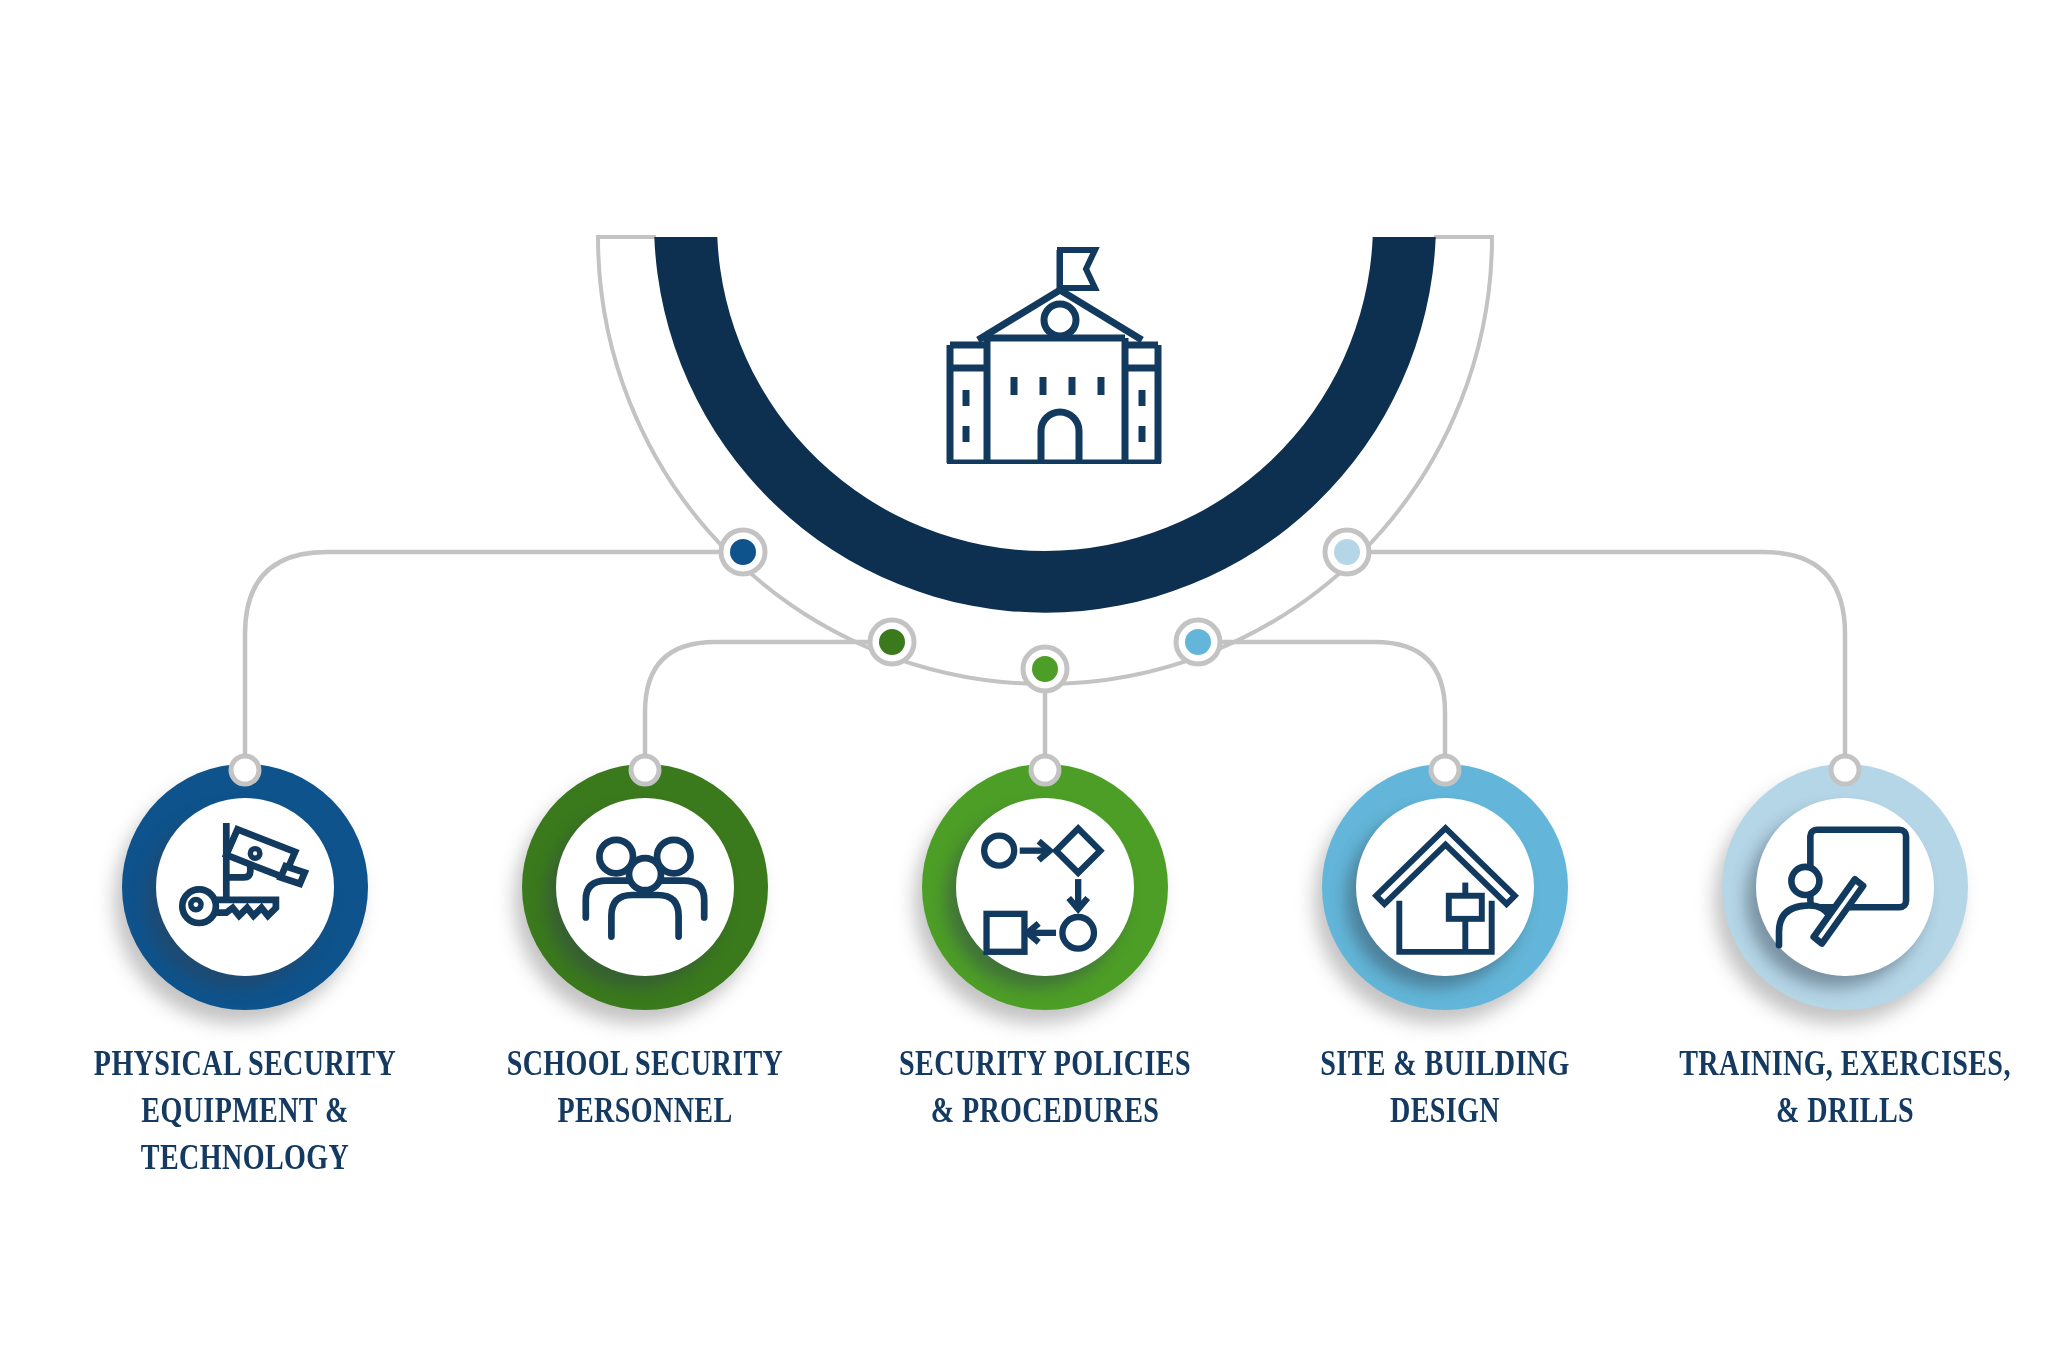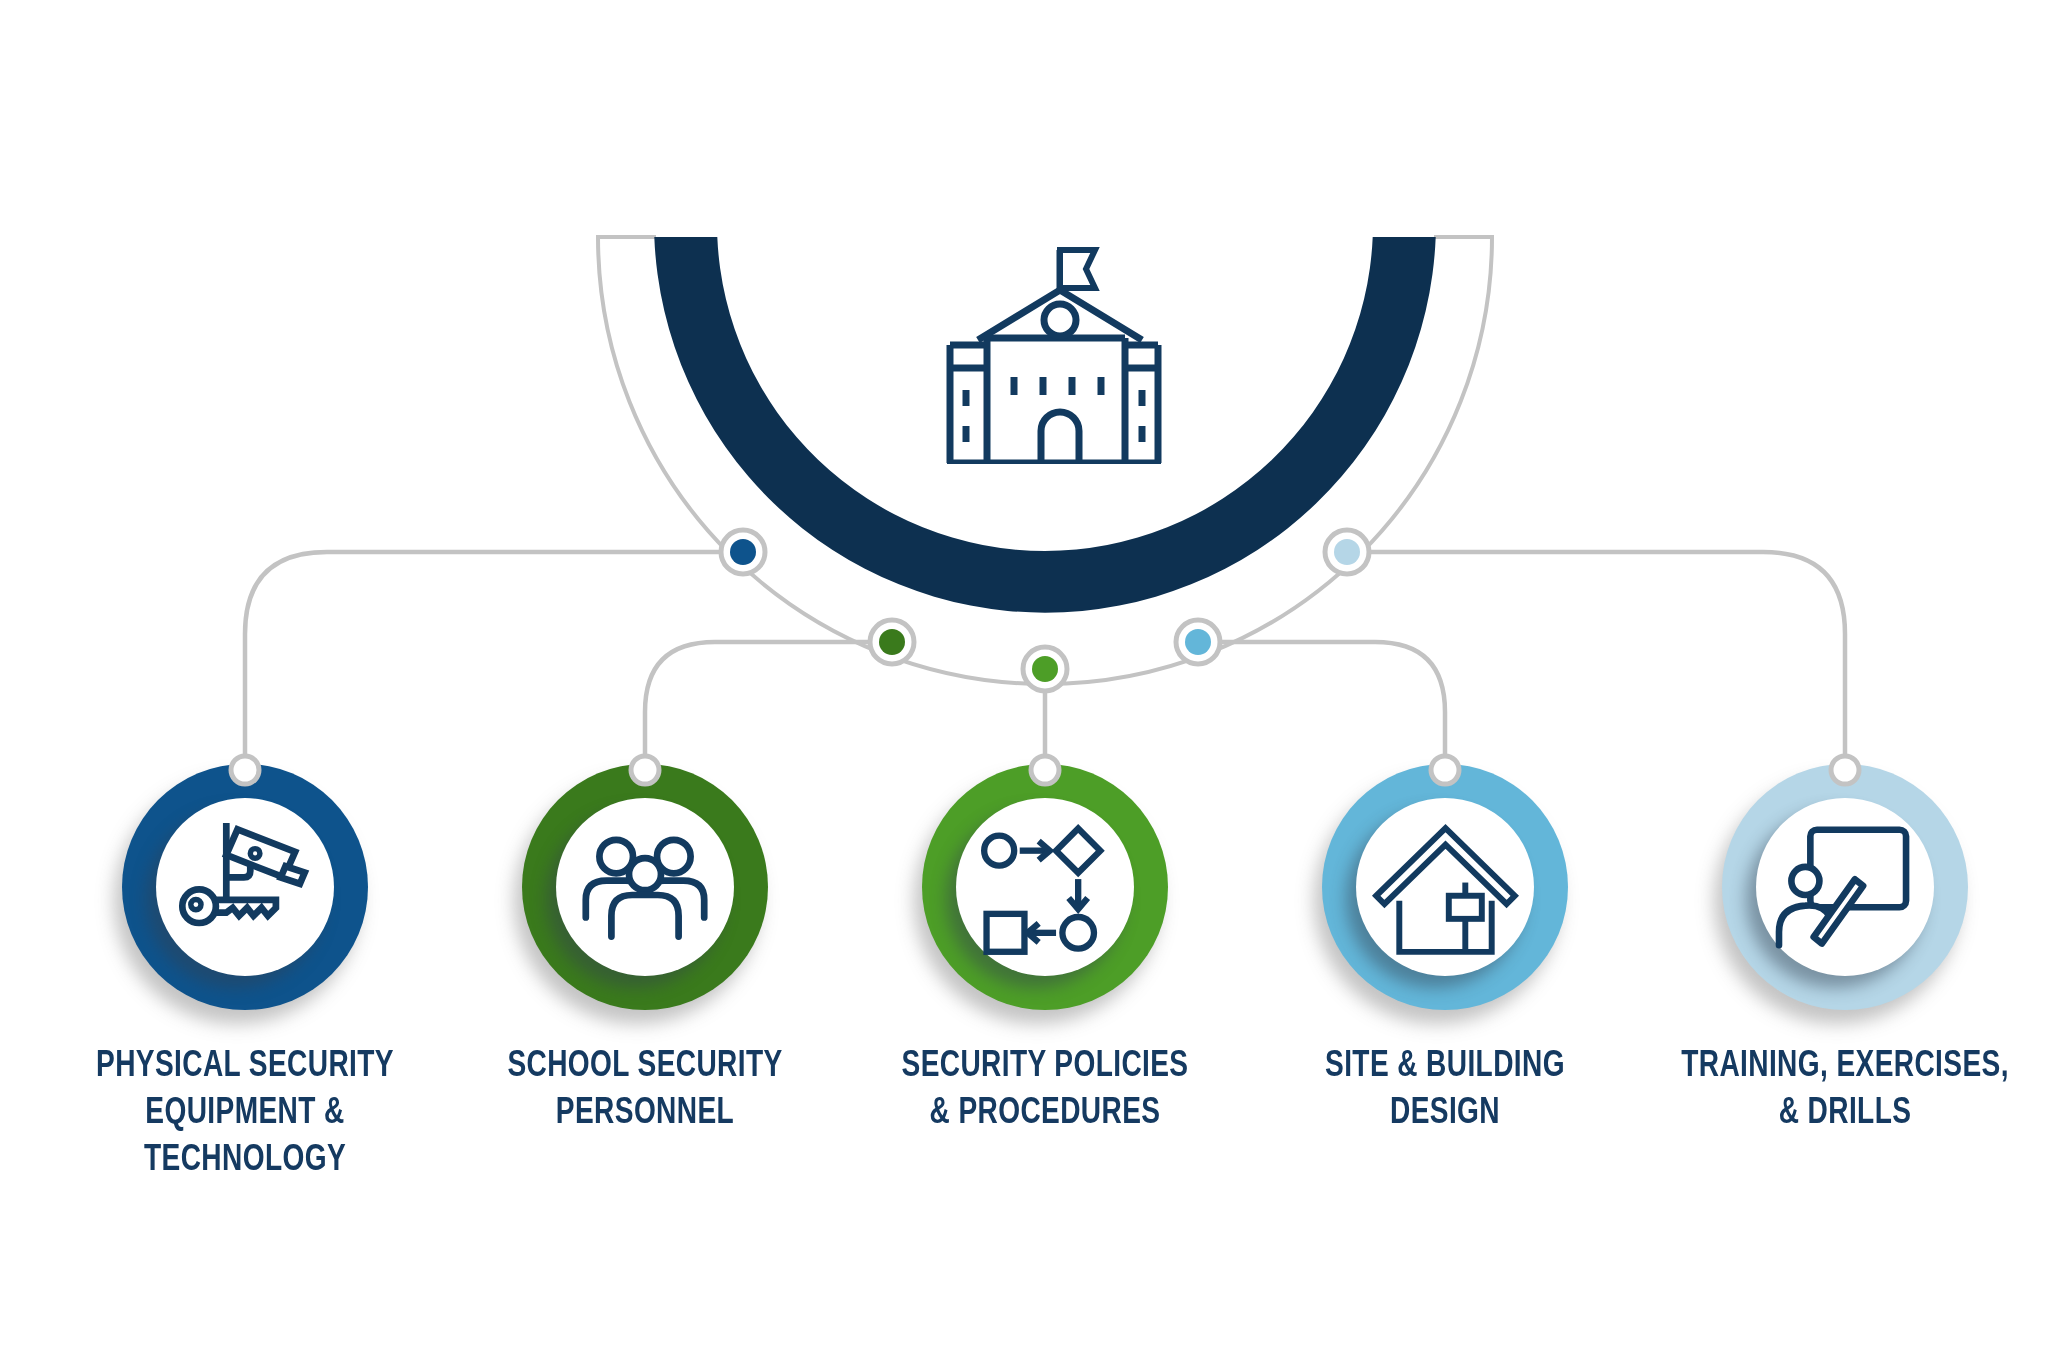--- a/index.html
+++ b/index.html
@@ -1,19 +1,19 @@
 <!DOCTYPE html>
 <html><head>
 <meta charset="utf-8">
 <title>School Security Infographic</title>
 <style>
   html,body{margin:0;padding:0;background:#fff;}
   .canvas{
     position:relative;width:2048px;height:1365px;background:#fff;overflow:hidden;
-    font-family:Liberation Sans, sans-serif;
+    font-family:Liberation Serif, serif;
   }
   
   .art{position:absolute;left:0;top:0;z-index:5;pointer-events:none;}
   .hub-icon-wrap{position:absolute;left:926px;top:214px;z-index:2;}
 
   .badge{position:absolute;top:764px;width:246px;height:246px;z-index:1;}
   .ring{
     position:absolute;inset:0;border-radius:50%;
     box-shadow:-8px 14px 18px rgba(125,125,125,.45);
   }

